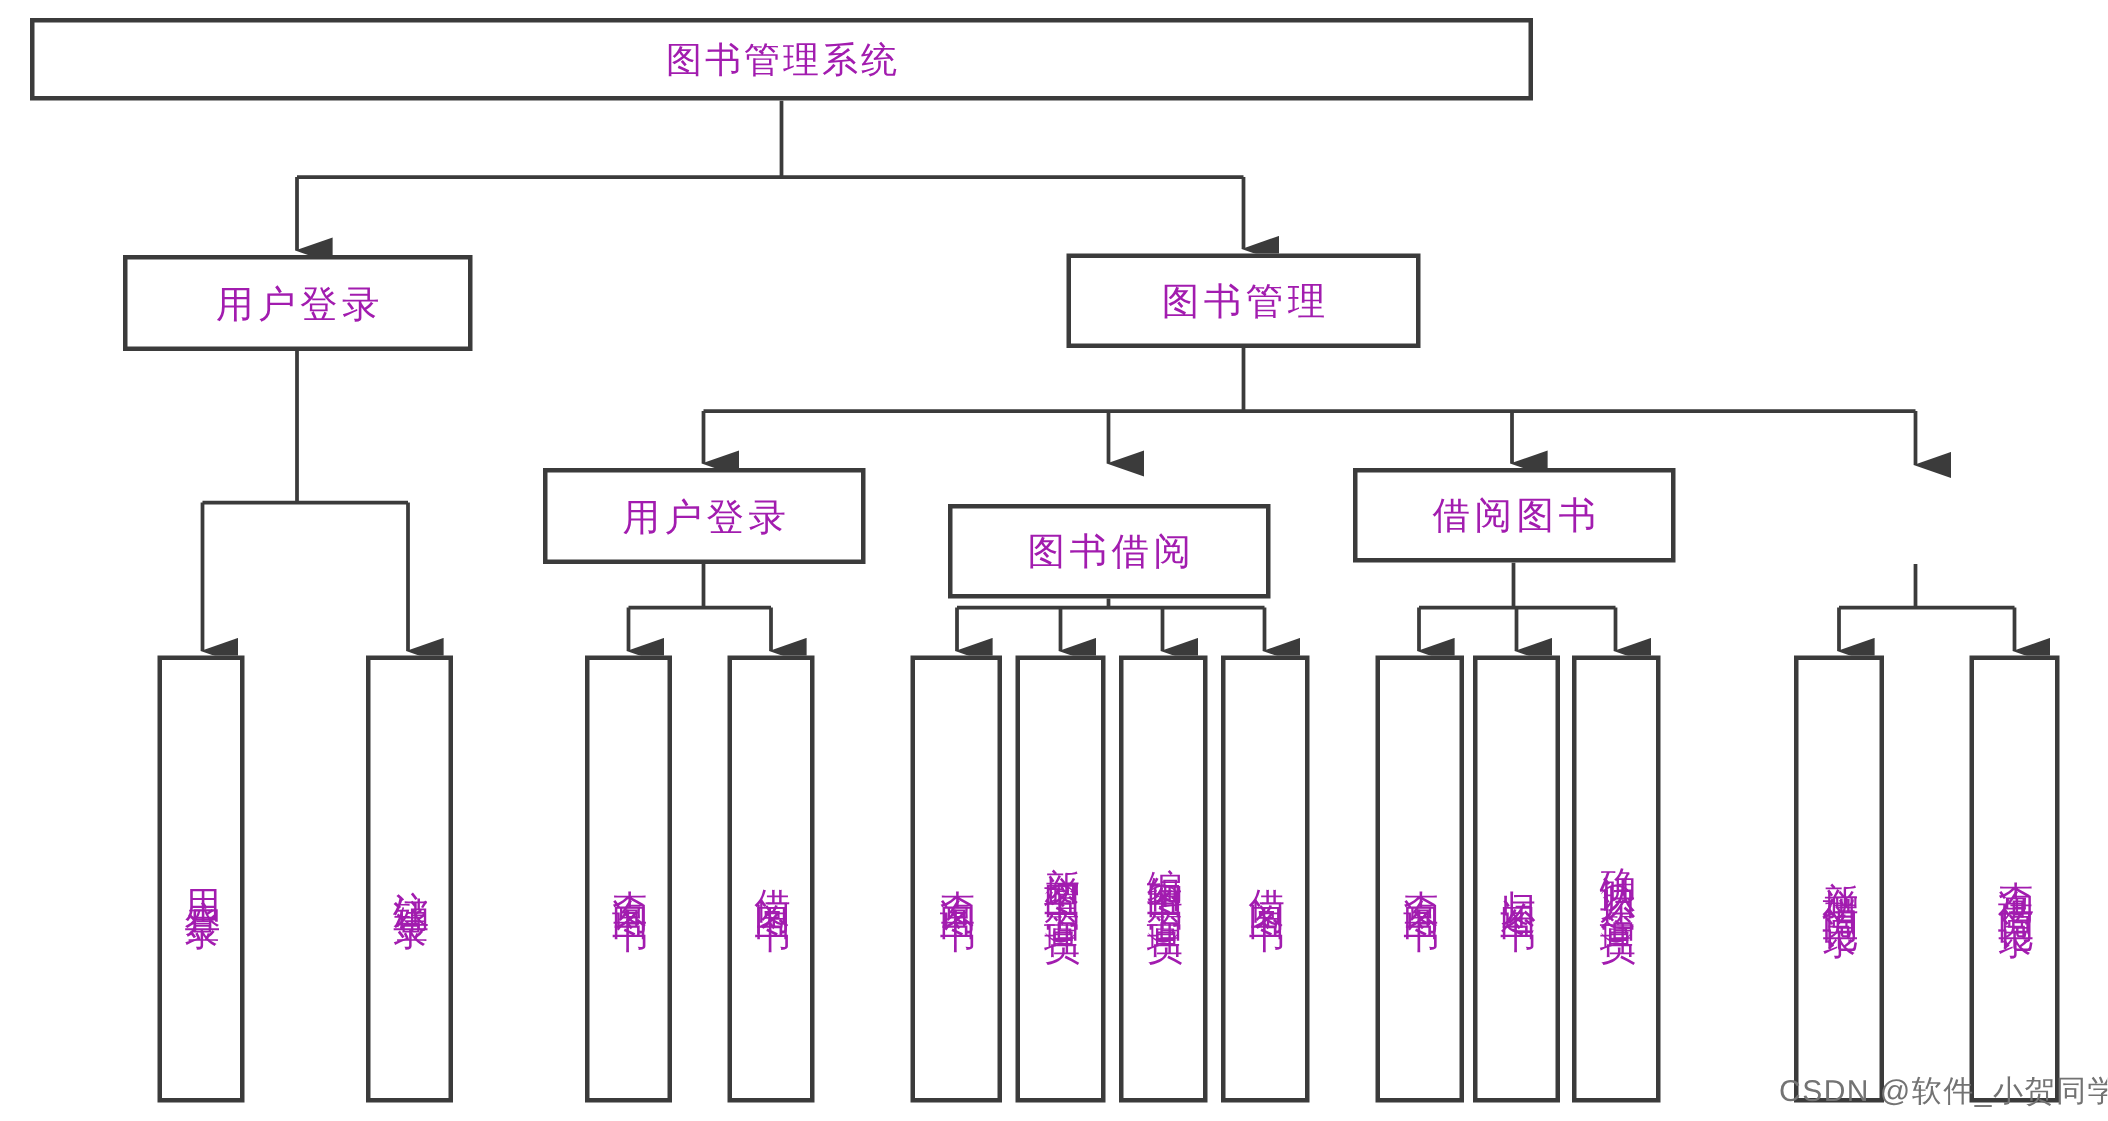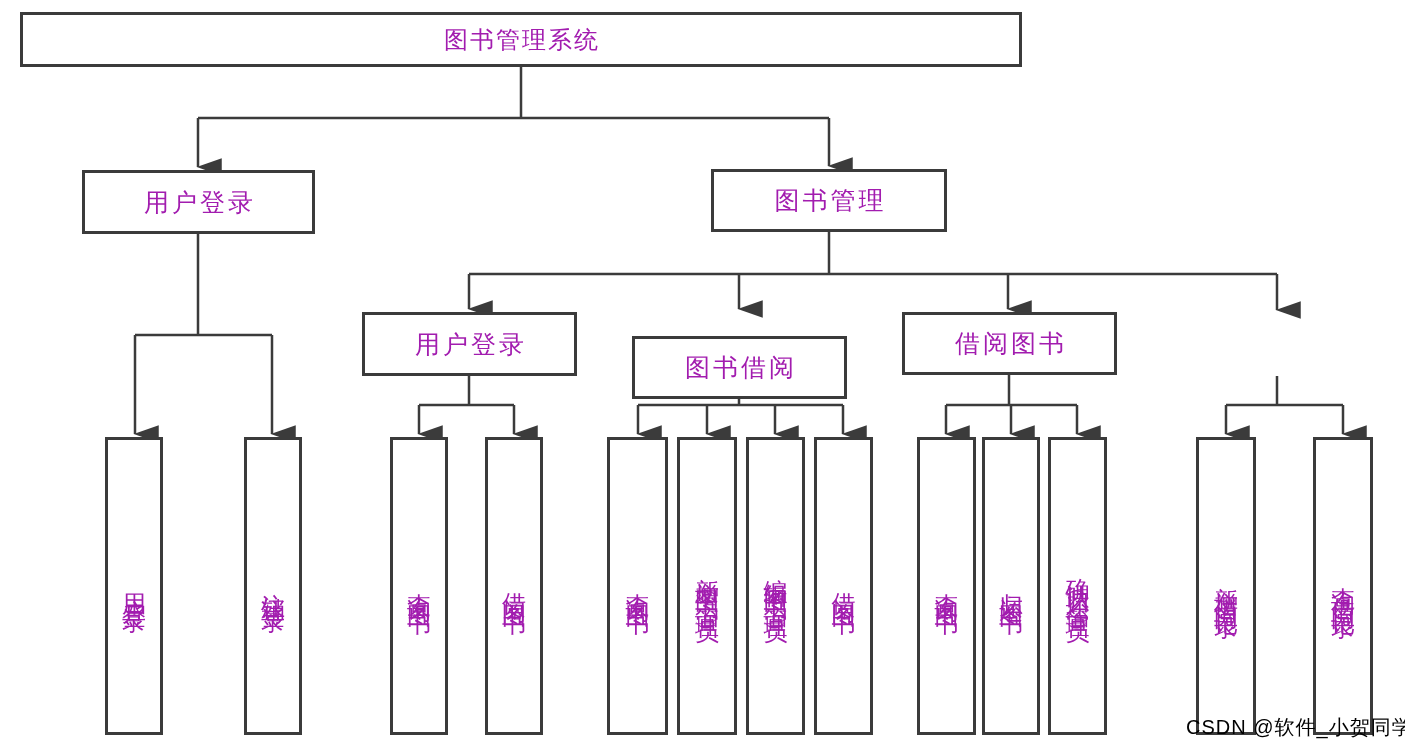--- a/index.html
+++ b/index.html
@@ -48,21 +48,21 @@
     font-size: 24px;
     letter-spacing: 6px;
     line-height: 1;
   }
   .watermark {
     position: absolute;
     left: 1186px;
     top: 714px;
     width: 215px;
     font-size: 20px;
-    color: #000000;
+    color: #737373;
     letter-spacing: 1px;
     white-space: nowrap;
     z-index: 5;
   }
 </style>
 </head>
 <body>
 
 <div class="canvas">
 

